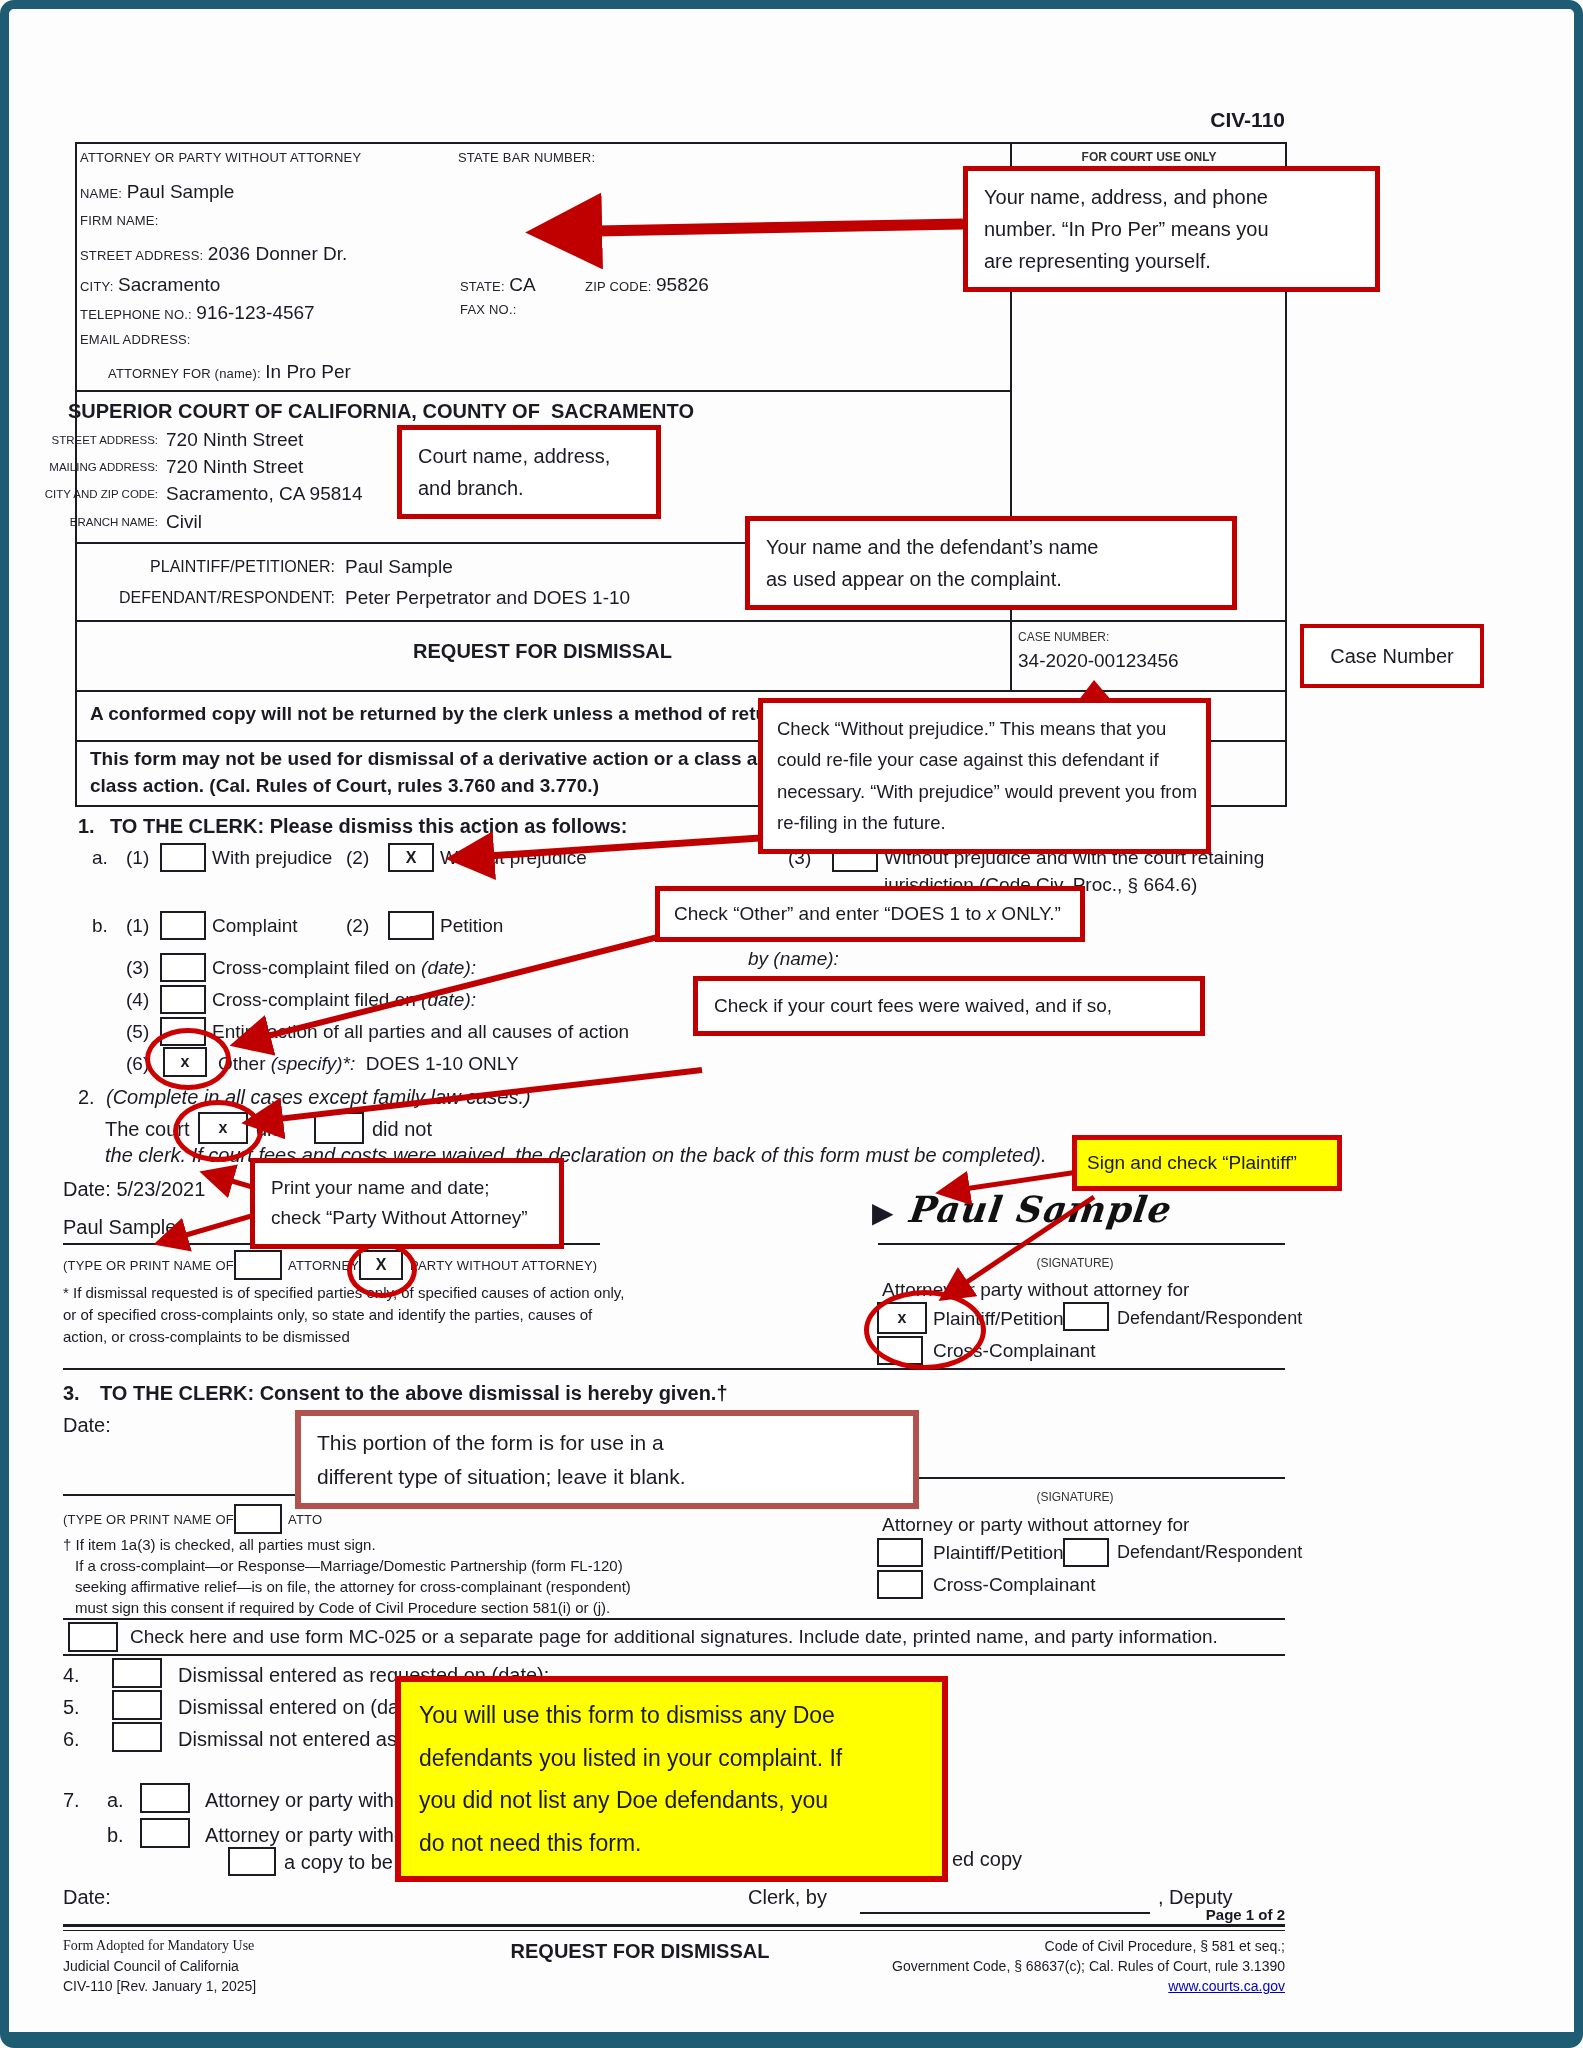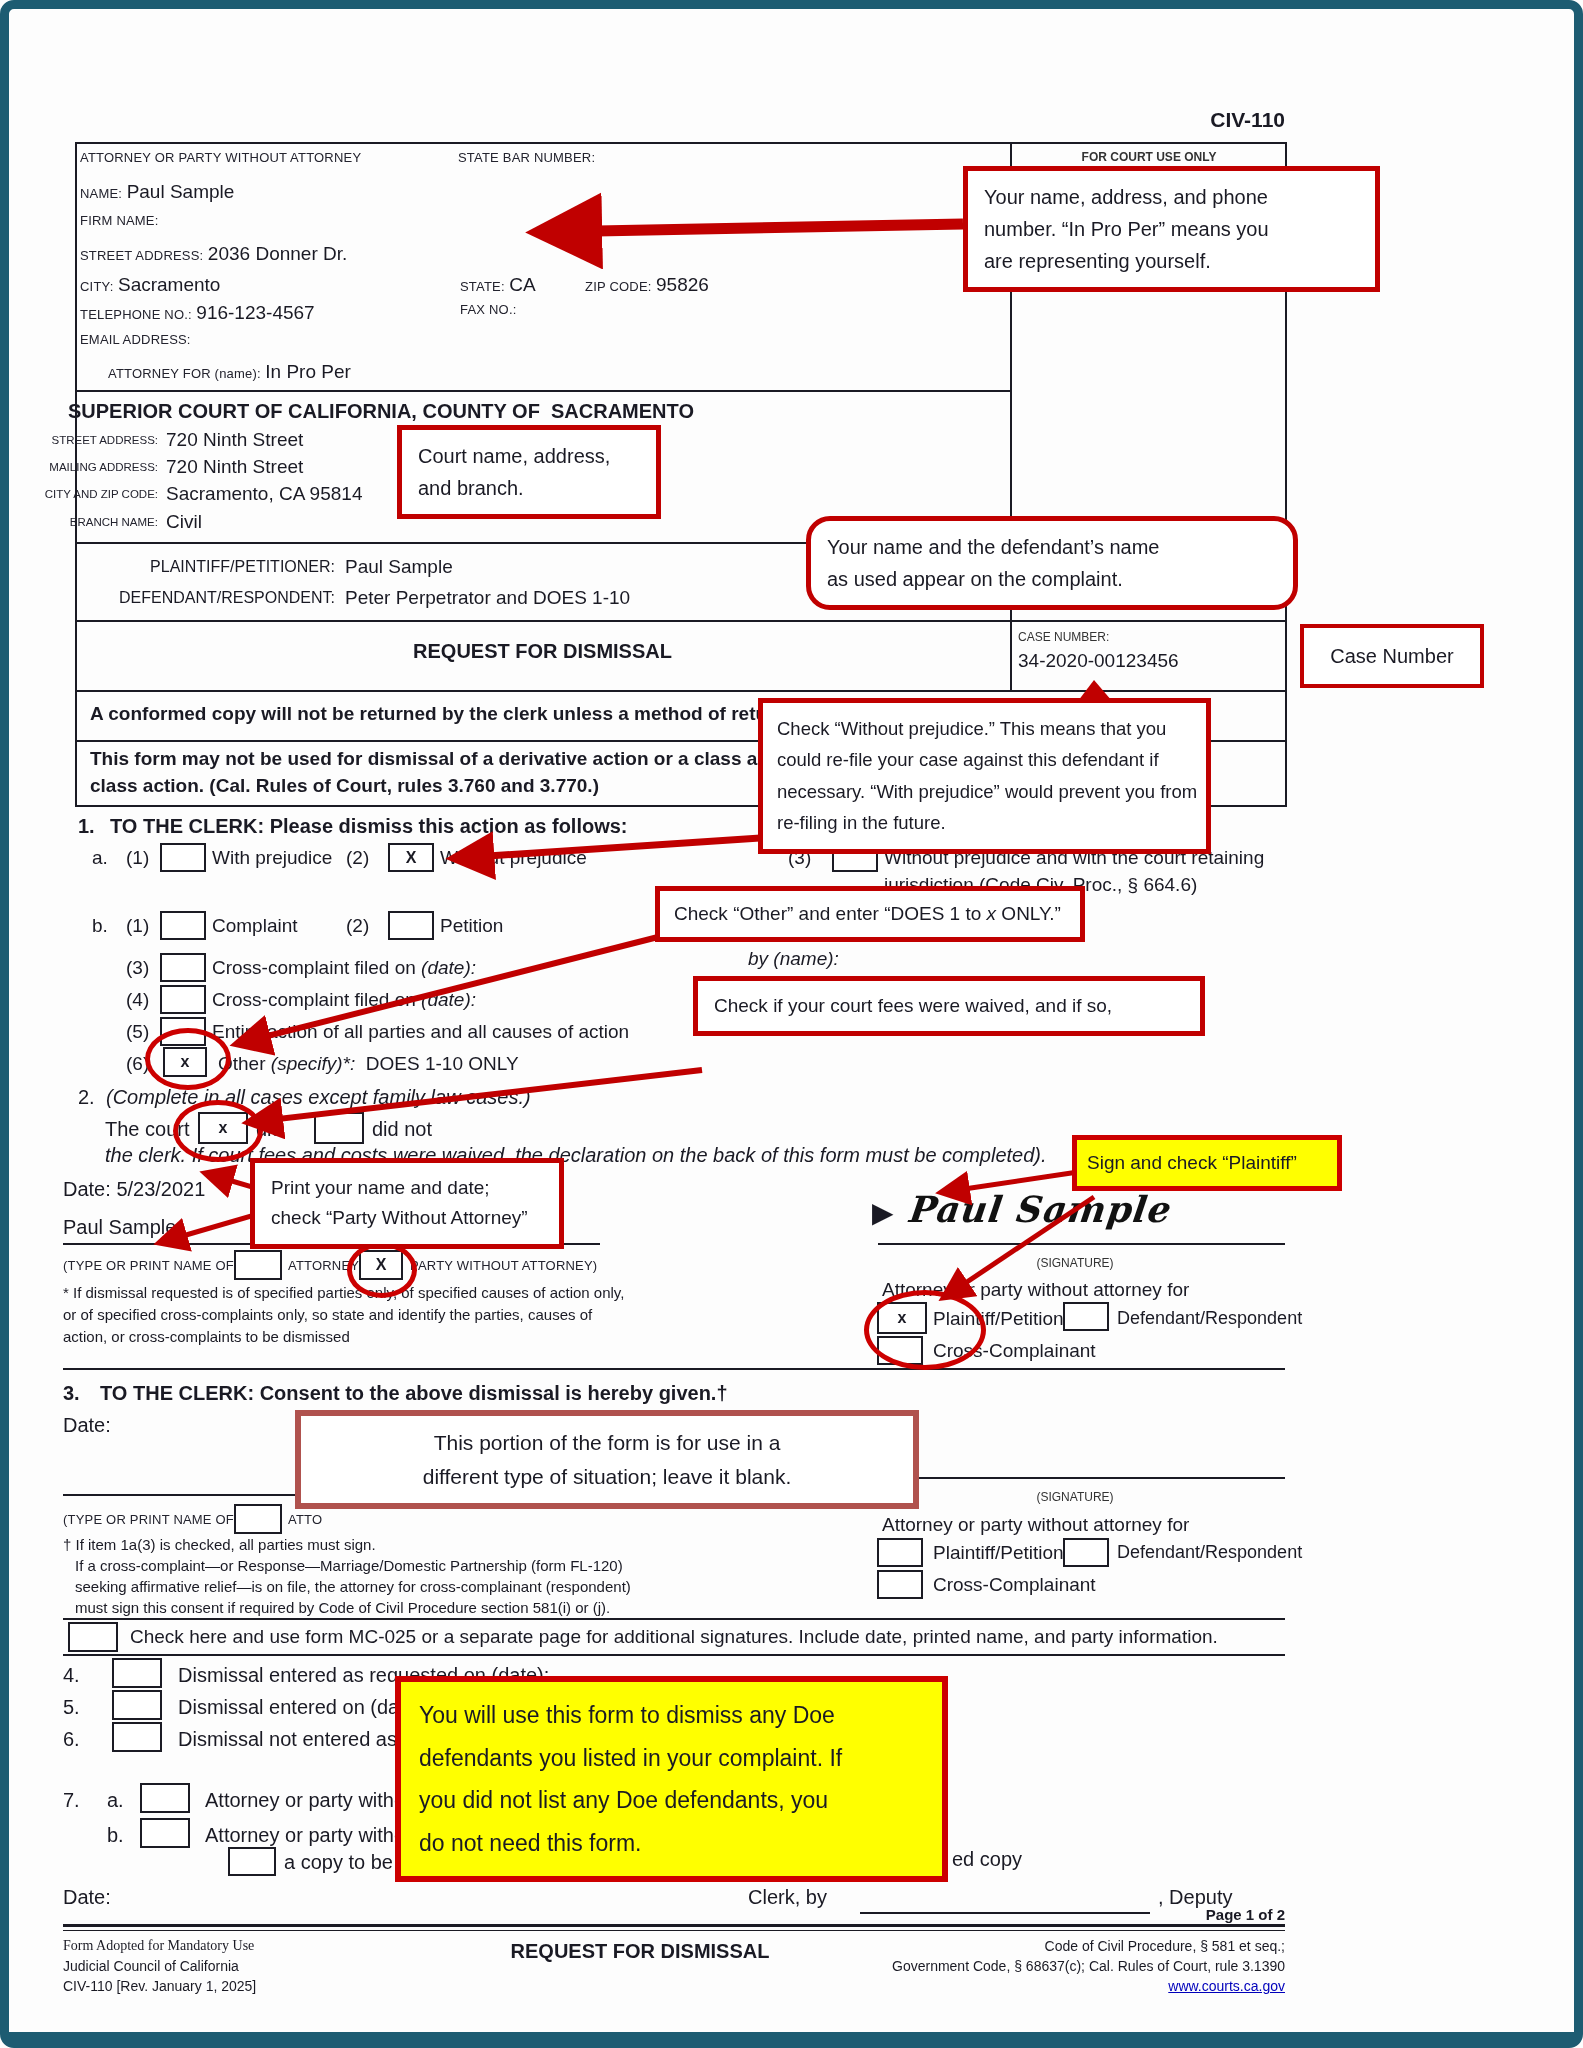--- a/index.html
+++ b/index.html
@@ -16,21 +16,21 @@
   .fs15{font-size:15px;}
   .fs14{font-size:14px;}
   .fs12{font-size:12px;}
   .cb{position:absolute;width:42px;height:25px;border:2px solid #1b1b24;background:#fff;
       display:flex;align-items:center;justify-content:center;font-weight:bold;font-size:16px;z-index:5;}
   .hline{position:absolute;background:#1b1b24;height:2px;z-index:2;}
   .vline{position:absolute;background:#1b1b24;width:2px;z-index:2;}
   .callout{position:absolute;background:#ffffff;border:5px solid #c00000;font-size:19px;line-height:1.6;
            padding:10px 16px;z-index:30;white-space:nowrap;}
   .ycall{background:#ffff00;border-color:#cc0000;}
-  .maroon{border-color:#b0524e;border-width:6px;text-align:center;}
+  .maroon{border-color:#b0524e;border-width:6px;}
   .circ{position:absolute;border:5px solid #cc0000;border-radius:50%;background:transparent;z-index:25;}
   svg.arrows{position:absolute;left:0;top:0;width:1583px;height:2048px;z-index:26;pointer-events:none;}
   .sig{font-family:"DejaVu Serif","Liberation Serif",serif;font-style:italic;font-weight:bold;
        font-size:36px;transform:skewX(-8deg);letter-spacing:1px;color:#111;}
   .link{color:#0000bb;text-decoration:underline;}
 </style>
 </head>
 <body>
 
 <div id="page">
@@ -258,21 +258,21 @@
     <div>Your name, address, and phone</div>
     <div>number. “In Pro Per” means you</div>
     <div>are representing yourself.</div>
   </div>
 
   <div class="callout" style="left:397px;top:425px;width:222px;font-size:20px;">
     <div>Court name, address,</div>
     <div>and branch.</div>
   </div>
 
-  <div class="callout" style="left:806px;top:516px;width:450px;font-size:20px;border-radius:24px;">
+  <div class="callout" style="left:745px;top:516px;width:450px;font-size:20px;">
     <div>Your name and the defendant’s name</div>
     <div>as used appear on the complaint.</div>
   </div>
 
   <div class="callout" style="left:1300px;top:624px;width:160px;font-size:20px;border-width:4px;text-align:center;padding:12px 8px;">Case Number</div>
 
   <div class="callout" style="left:758px;top:698px;width:415px;font-size:18.5px;line-height:1.7;padding:10px 14px;">
     <div>Check “Without prejudice.” This means that you</div>
     <div>could re-file your case against this defendant if</div>
     <div>necessary. “With prejudice” would prevent you from</div>

